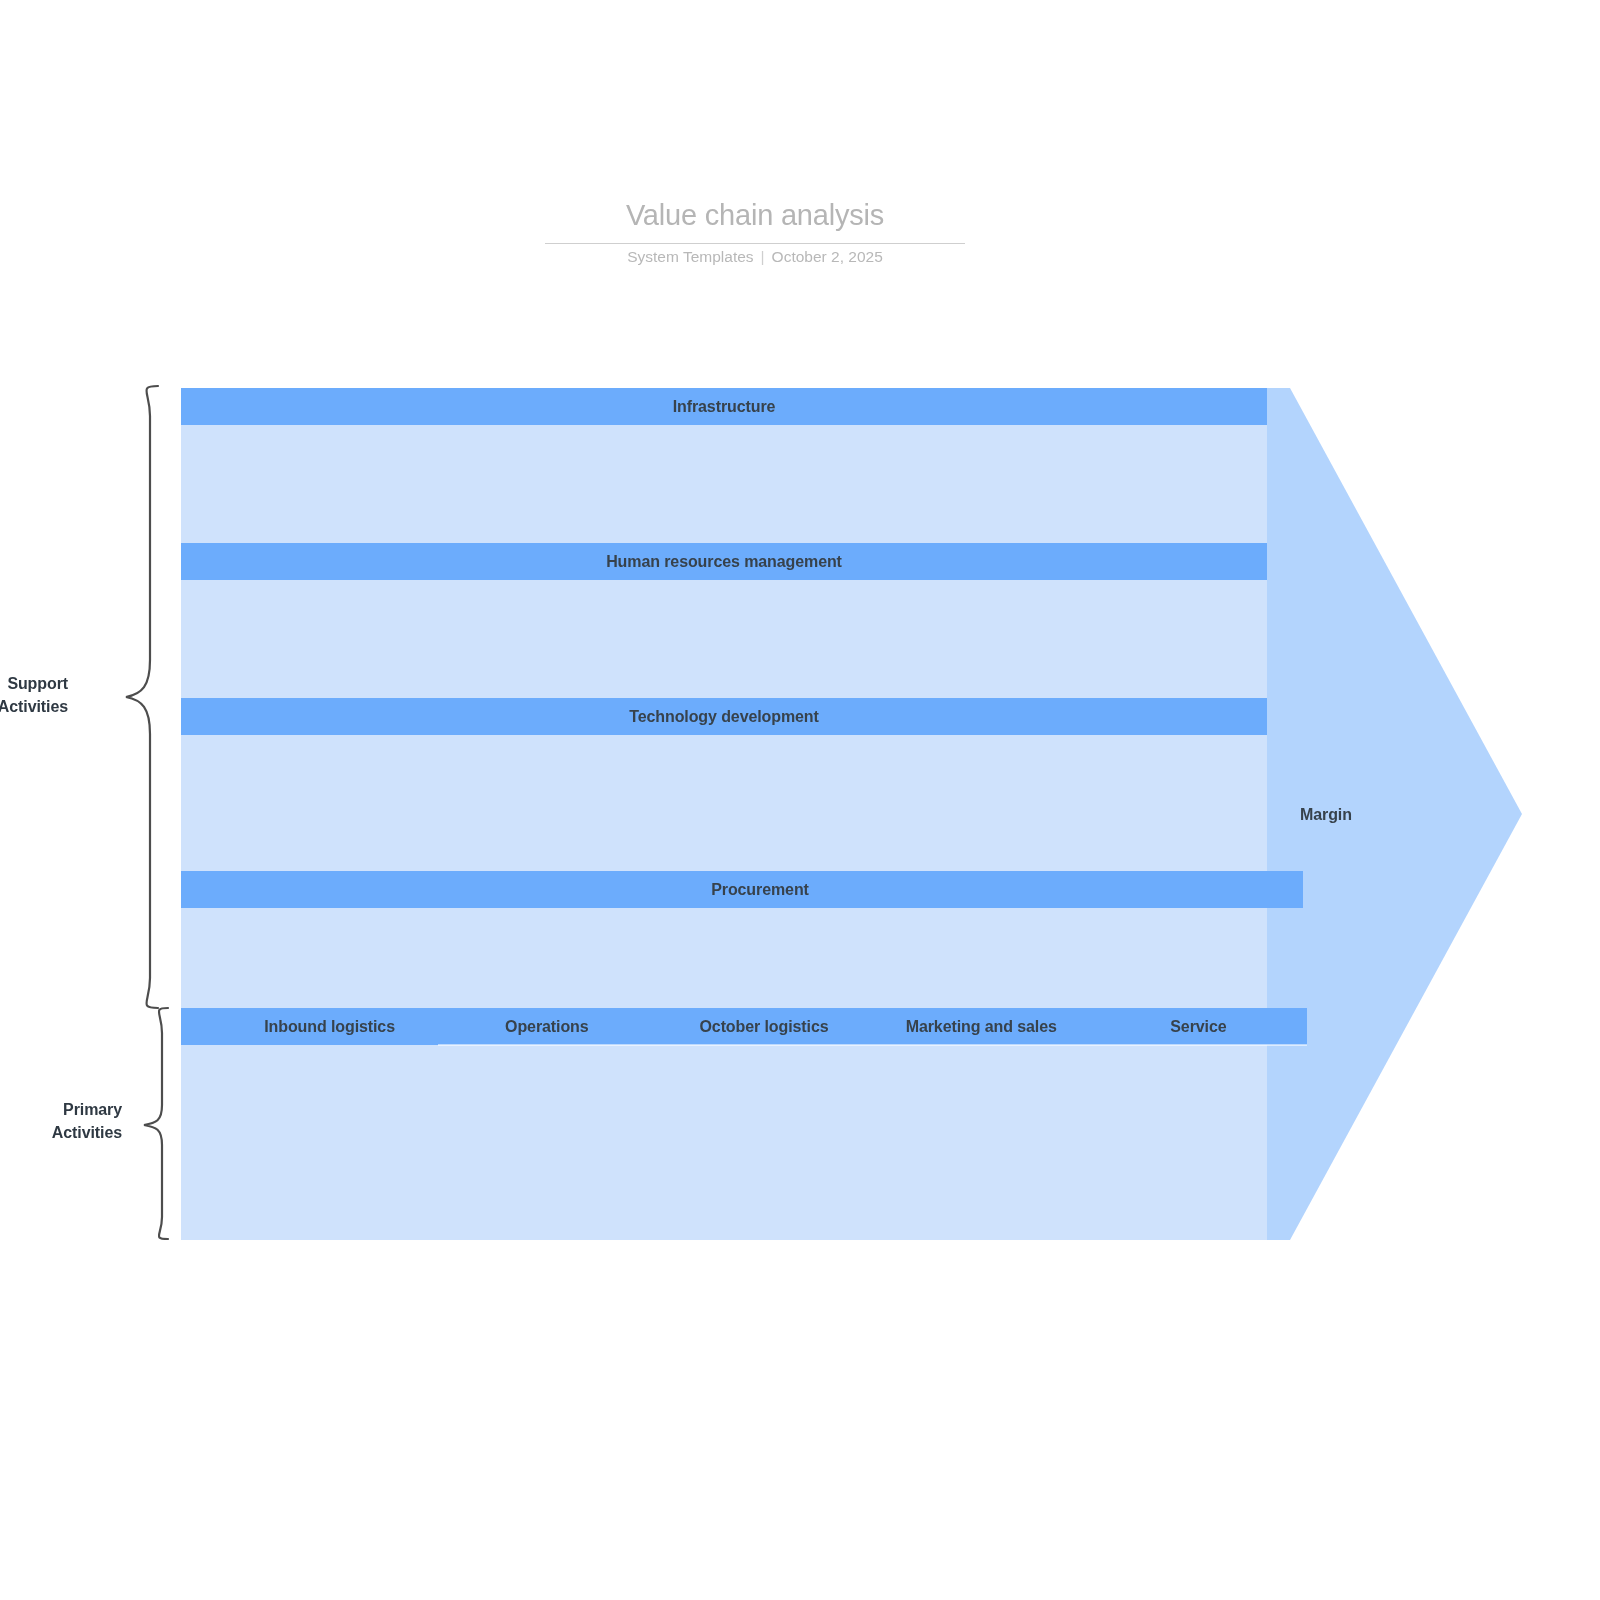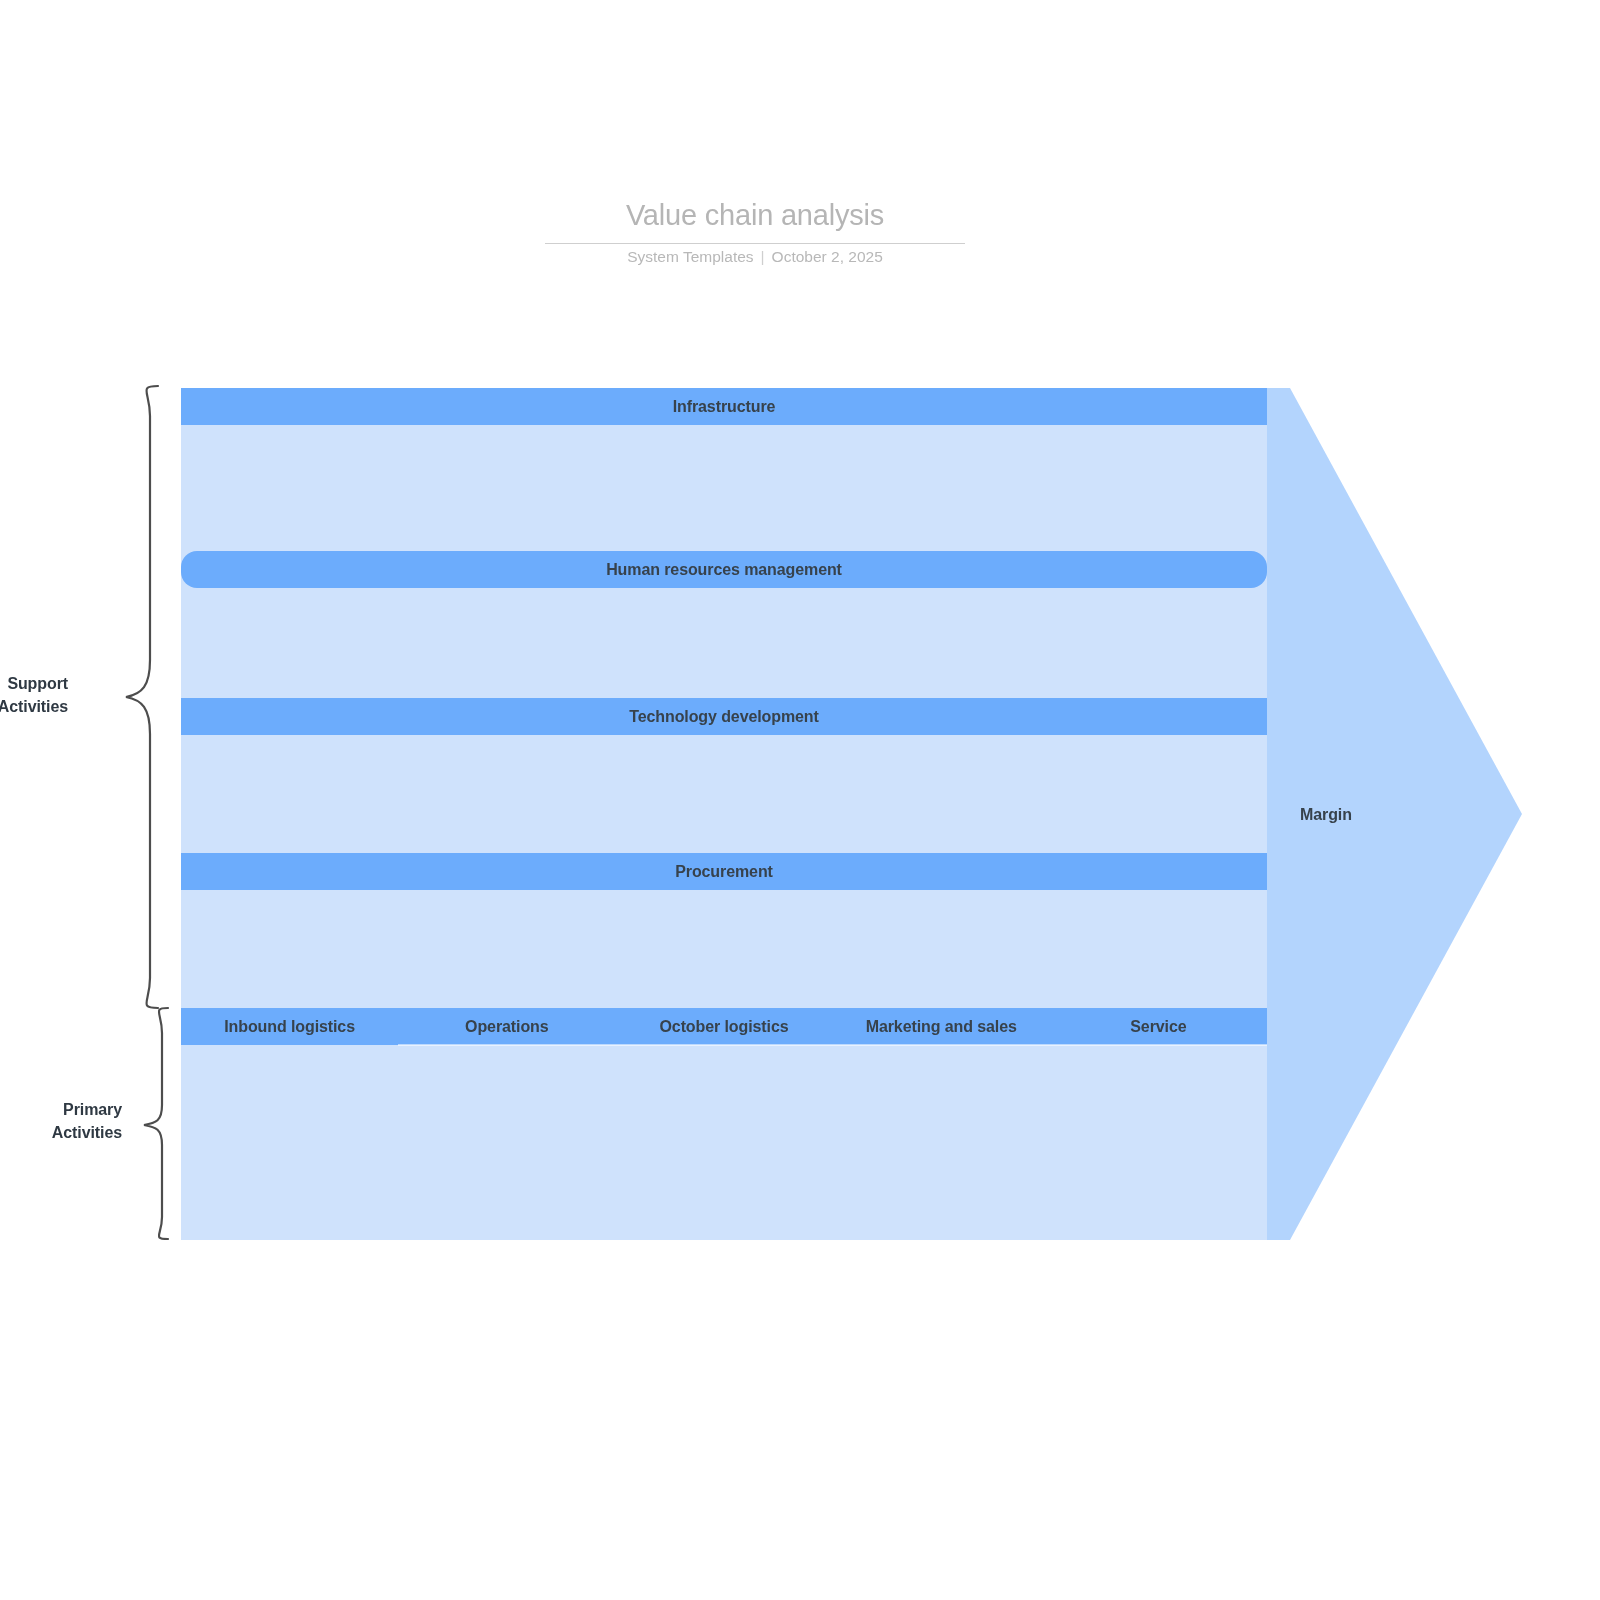--- a/index.html
+++ b/index.html
@@ -118,20 +118,21 @@
     height: 232px;
   }
   .primary-bar {
     position: absolute;
     left: 0;
     top: 0;
     width: 100%;
     height: 37px;
     background: #6cacfc;
     display: flex;
+    padding-left: 40px;
   }
   .primary-cell {
     flex: 1 1 0;
     display: flex;
     align-items: center;
     justify-content: center;
     position: relative;
   }
   .primary-cell + .primary-cell::before {
     content: "";
@@ -193,33 +194,33 @@
 
   <div class="chart-body">
 
     <div class="support-row" style="top:0px;height:155px;">
       <div class="row-bar" style="top:0px;height:37px;">
         <span class="row-bar-label">Infrastructure</span>
       </div>
     </div>
 
     <div class="support-row" style="top:155px;height:155px;">
-      <div class="row-bar" style="top:8px;height:37px;border-radius:16px;">
+      <div class="row-bar" style="top:0px;height:37px;">
         <span class="row-bar-label">Human resources management</span>
       </div>
     </div>
 
     <div class="support-row" style="top:310px;height:116px;">
       <div class="row-bar" style="top:0px;height:37px;">
         <span class="row-bar-label">Technology development</span>
       </div>
     </div>
 
     <div class="support-row" style="top:465px;height:155px;">
-      <div class="row-bar" style="top:0px;height:37px;">
+      <div class="row-bar" style="top:18px;height:37px;padding-left:36px;">
         <span class="row-bar-label">Procurement</span>
       </div>
     </div>
 
     <div class="primary-band">
       <div class="primary-bar">
         <div class="primary-cell">
           <span class="primary-cell-label">Inbound logistics</span>
         </div>
         <div class="primary-cell">

